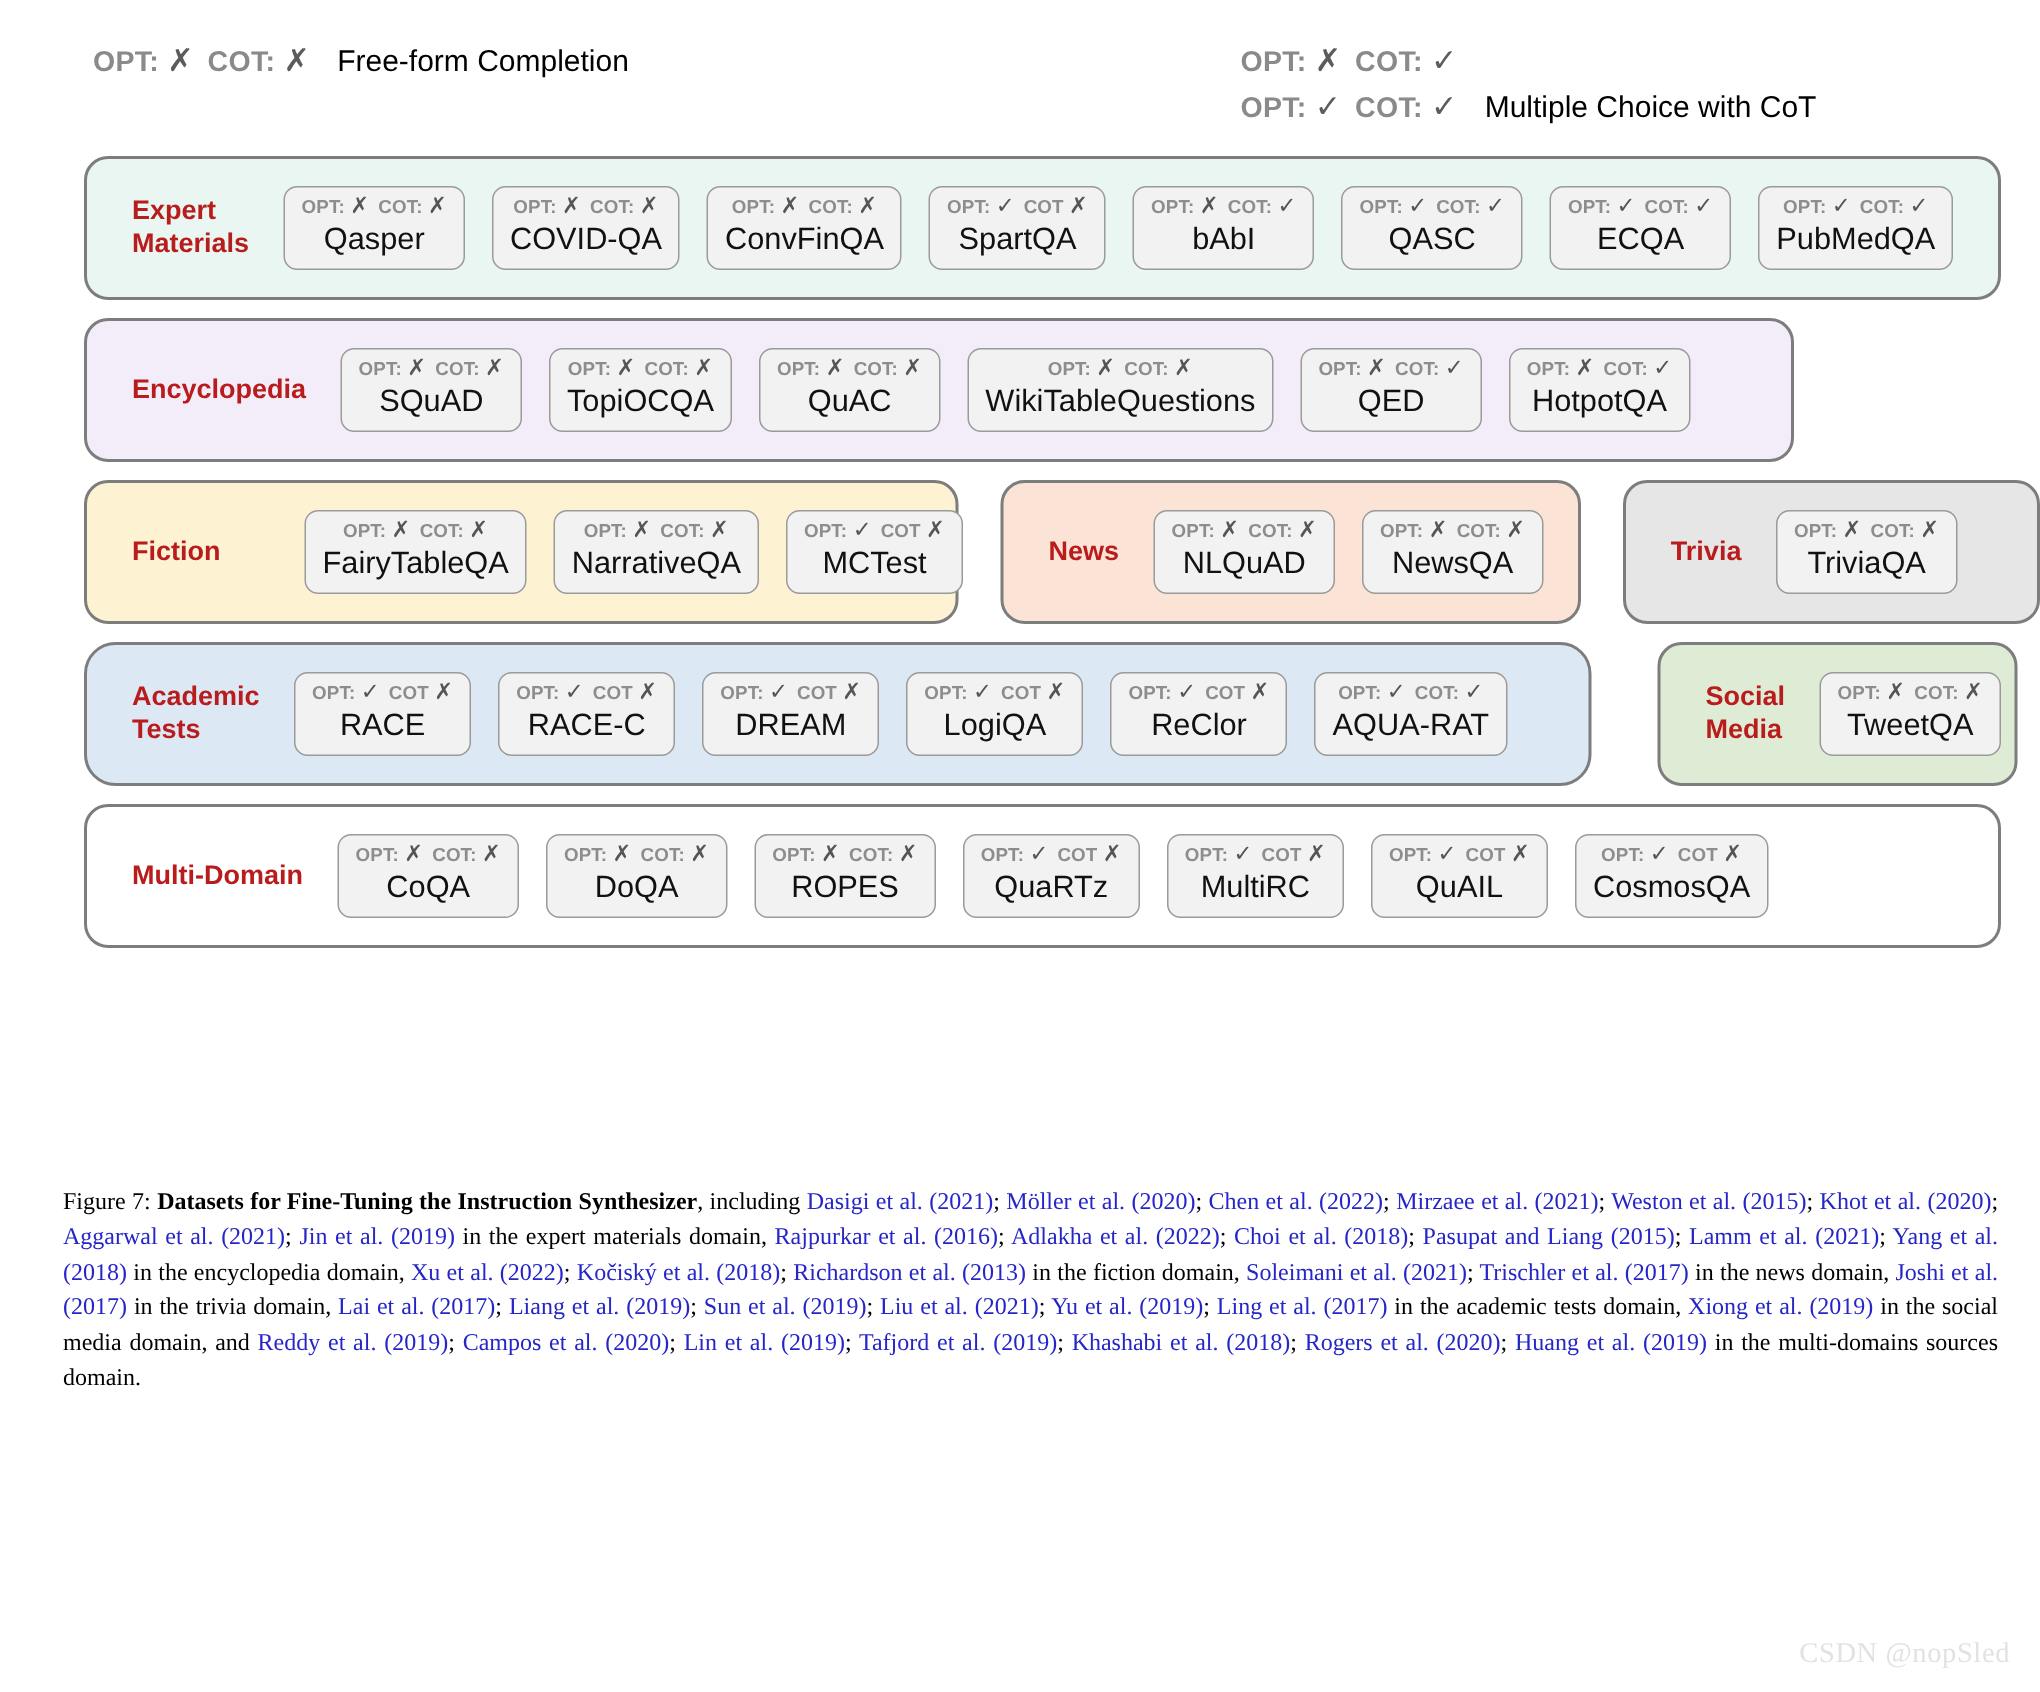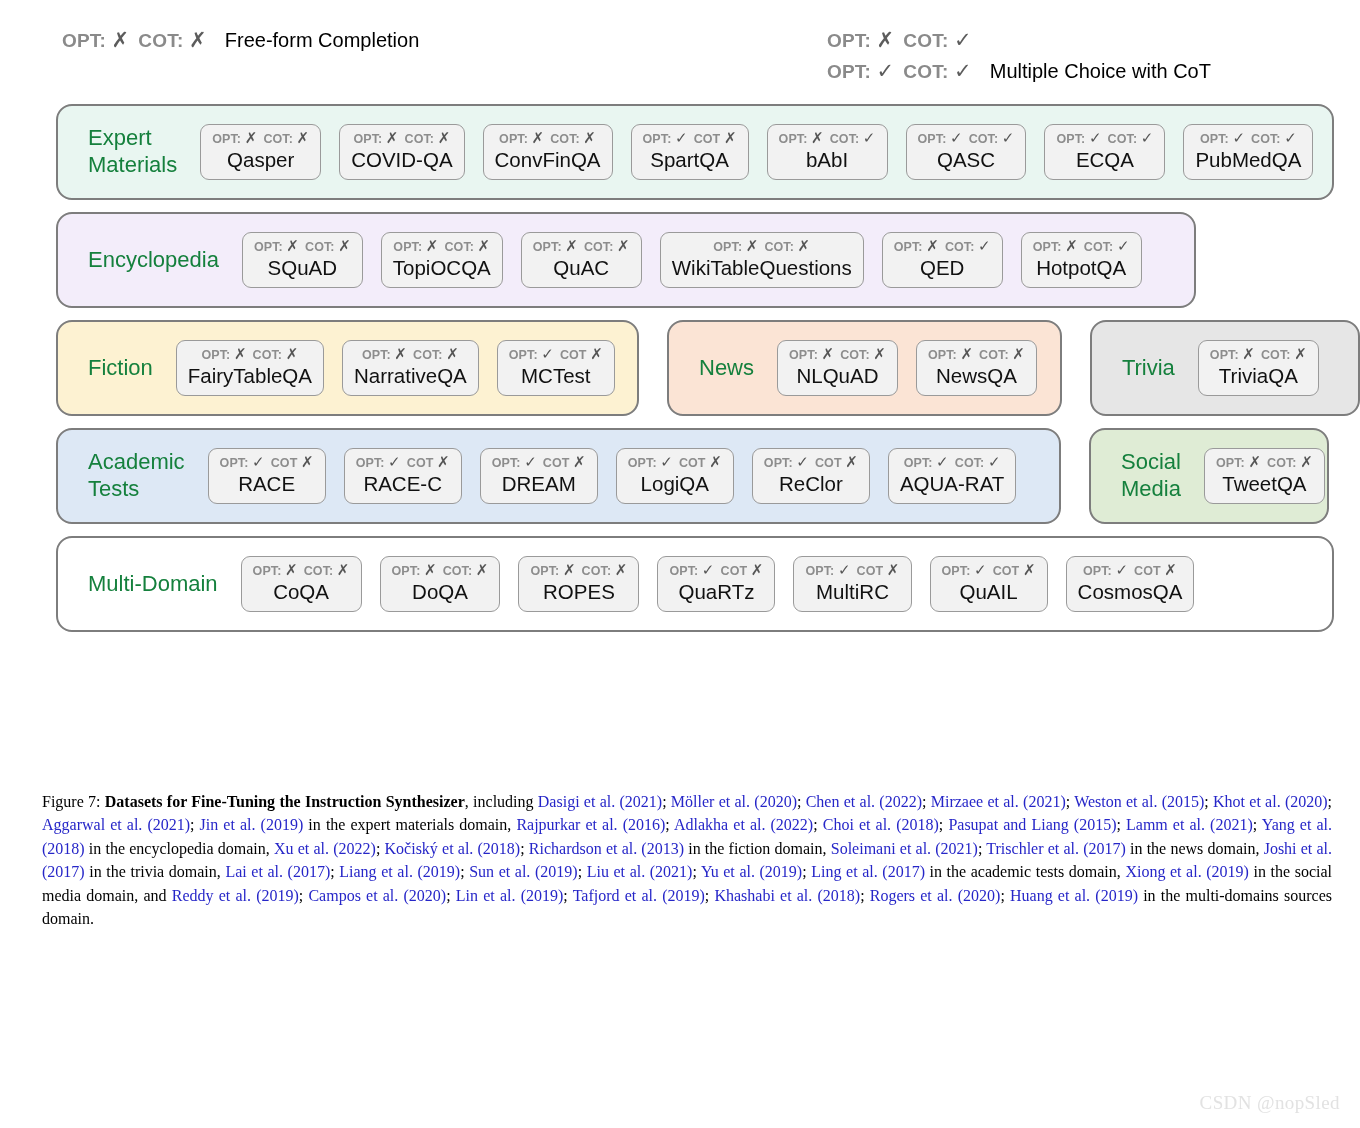--- a/index.html
+++ b/index.html
@@ -69,23 +69,23 @@
 
   .group {
     border: 2.5px solid #7d7d7d;
     border-radius: 16px;
     display: flex;
     align-items: center;
     box-sizing: border-box;
     padding: 0 14px;
   }
   .group-title {
-    font-size: 22px;
-    font-weight: normal;
-    color: #15803d;
+    font-size: 18px;
+    font-weight: bold;
+    color: #b91c1c;
     line-height: 1.22;
     padding: 0 14px 0 16px;
     white-space: pre-line;
     flex: 0 0 auto;
   }
   .tags {
     display: flex;
     align-items: center;
     flex: 1 1 auto;
   }
@@ -234,21 +234,21 @@
             <div class="tag-name">QED</div>
           </div>
           <div class="tag">
             <div class="tag-flags"><span>OPT: <span class="mark">✗</span></span><span class="gap"></span><span>COT: <span class="mark">✓</span></span></div>
             <div class="tag-name">HotpotQA</div>
           </div>
         </div>
       </div>
     </div>
     <div class="band">
-      <div class="group" style="background: rgb(253, 242, 210); width: 583px; margin-left: 56px;">
+      <div class="group" style="background: rgb(253, 242, 210); width: 583px; margin-left: 56px; gap: 33px;">
         <div class="group-title">Fiction</div>
         <div class="tags">
           <div class="tag">
             <div class="tag-flags"><span>OPT: <span class="mark">✗</span></span><span class="gap"></span><span>COT: <span class="mark">✗</span></span></div>
             <div class="tag-name">FairyTableQA</div>
           </div>
           <div class="tag">
             <div class="tag-flags"><span>OPT: <span class="mark">✗</span></span><span class="gap"></span><span>COT: <span class="mark">✗</span></span></div>
             <div class="tag-name">NarrativeQA</div>
           </div>
@@ -275,21 +275,21 @@
         <div class="group-title">Trivia</div>
         <div class="tags">
           <div class="tag">
             <div class="tag-flags"><span>OPT: <span class="mark">✗</span></span><span class="gap"></span><span>COT: <span class="mark">✗</span></span></div>
             <div class="tag-name">TriviaQA</div>
           </div>
         </div>
       </div>
     </div>
     <div class="band">
-      <div class="group" style="background: rgb(221, 232, 245); width: 1005px; margin-left: 56px;">
+      <div class="group" style="background: rgb(221, 232, 245); width: 1005px; margin-left: 56px; border-radius: 21px;">
         <div class="group-title">Academic
 Tests</div>
         <div class="tags">
           <div class="tag">
             <div class="tag-flags"><span>OPT: <span class="mark">✓</span></span><span class="gap"></span><span>COT <span class="mark">✗</span></span></div>
             <div class="tag-name">RACE</div>
           </div>
           <div class="tag">
             <div class="tag-flags"><span>OPT: <span class="mark">✓</span></span><span class="gap"></span><span>COT <span class="mark">✗</span></span></div>
             <div class="tag-name">RACE-C</div>
@@ -305,21 +305,21 @@
           <div class="tag">
             <div class="tag-flags"><span>OPT: <span class="mark">✓</span></span><span class="gap"></span><span>COT <span class="mark">✗</span></span></div>
             <div class="tag-name">ReClor</div>
           </div>
           <div class="tag">
             <div class="tag-flags"><span>OPT: <span class="mark">✓</span></span><span class="gap"></span><span>COT: <span class="mark">✓</span></span></div>
             <div class="tag-name">AQUA-RAT</div>
           </div>
         </div>
       </div>
-      <div class="group" style="background: rgb(223, 236, 213); width: 240px; margin-left: 28px;">
+      <div class="group" style="background: rgb(223, 236, 213); width: 240px; margin-left: 44px;">
         <div class="group-title">Social
 Media</div>
         <div class="tags">
           <div class="tag">
             <div class="tag-flags"><span>OPT: <span class="mark">✗</span></span><span class="gap"></span><span>COT: <span class="mark">✗</span></span></div>
             <div class="tag-name">TweetQA</div>
           </div>
         </div>
       </div>
     </div>

